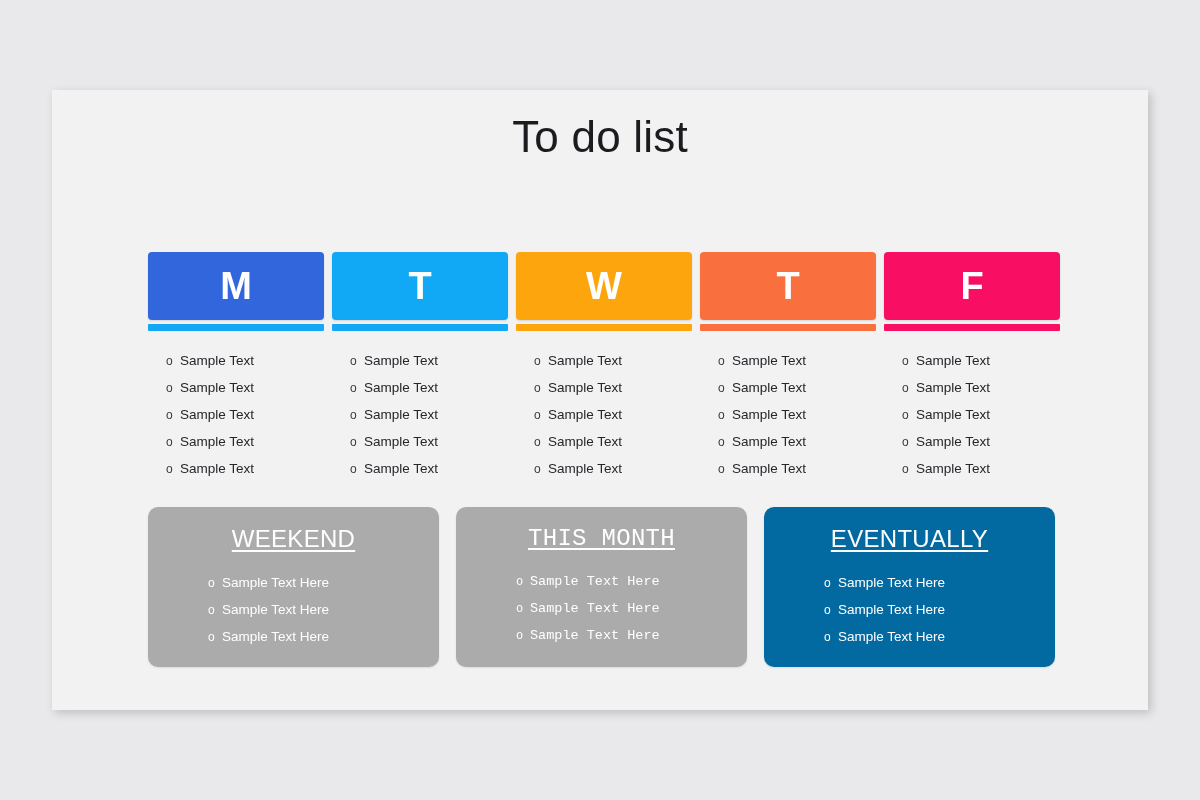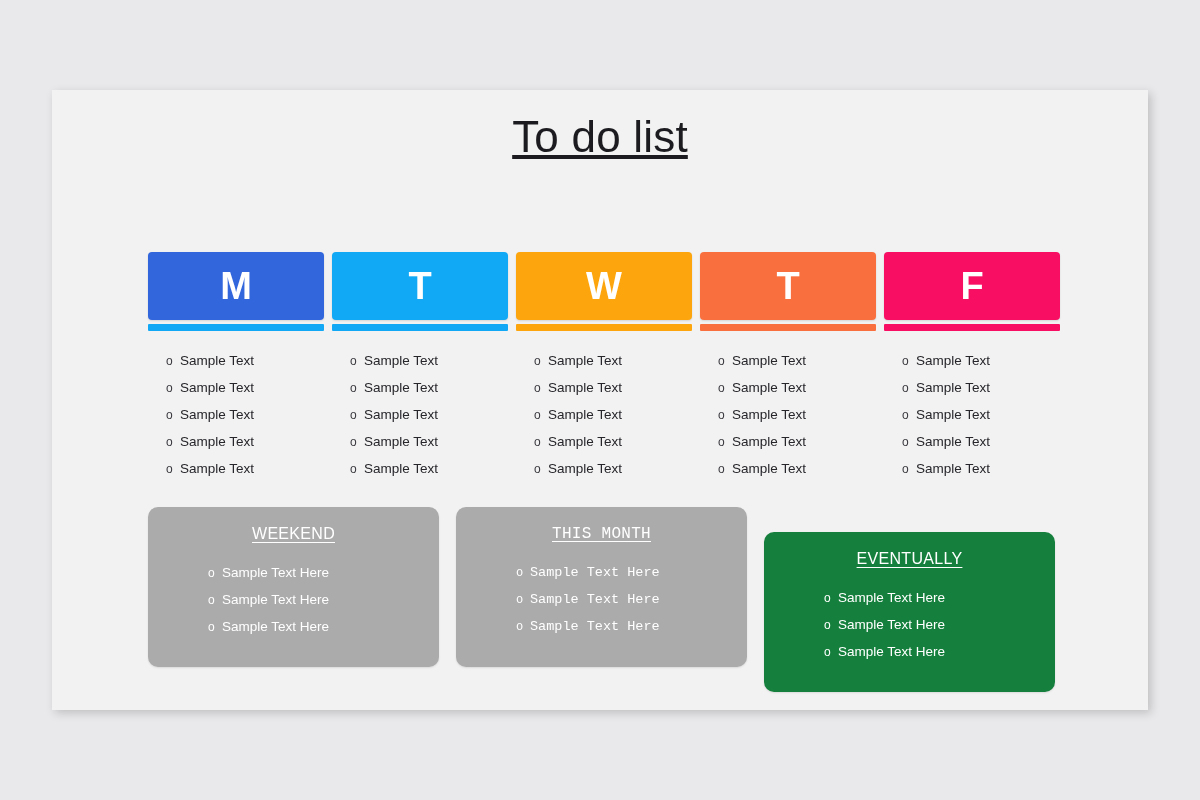--- a/index.html
+++ b/index.html
@@ -19,21 +19,20 @@
     box-shadow: 3px 3px 9px rgba(0,0,0,0.18);
   }
 
   .header { text-align: center; padding-top: 22px; }
   .title {
     font-size: 44px;
     font-weight: 400;
     color: #1c1c20;
     letter-spacing: 0.2px;
     line-height: 1.15;
-    text-decoration: underline;
   }
   .subtitle {
     margin-top: 14px;
     font-size: 14.5px;
     color: #3b3b42;
     font-weight: 400;
   }
 
   
   .days {
@@ -92,21 +91,21 @@
     flex: 0 0 291px;
     height: 160px;
     background: #ababab;
     border-radius: 10px;
     padding: 18px 0 0 0;
     box-shadow: 0 1px 2px rgba(0,0,0,0.10);
   }
   .card-title {
     text-align: center;
     color: #ffffff;
-    font-size: 16px;
+    font-size: 24px;
     font-weight: 400;
     letter-spacing: 0.3px;
     text-decoration: underline;
     text-underline-offset: 3px;
   }
   .card-list { margin-top: 16px; padding-left: 60px; }
   .card-item {
     display: flex;
     align-items: center;
     height: 27px;
@@ -286,21 +285,21 @@
             <div class="card-item">
               <span class="bullet">o</span>
               <span>Sample Text Here</span>
             </div>
             <div class="card-item">
               <span class="bullet">o</span>
               <span>Sample Text Here</span>
             </div>
           </div>
         </div>
-        <div class="card" style="background: #15803d; margin-top: 25px;">
+        <div class="card" style="background: #0369a1;">
           <div class="card-title">EVENTUALLY</div>
           <div class="card-list">
             <div class="card-item">
               <span class="bullet">o</span>
               <span>Sample Text Here</span>
             </div>
             <div class="card-item">
               <span class="bullet">o</span>
               <span>Sample Text Here</span>
             </div>

